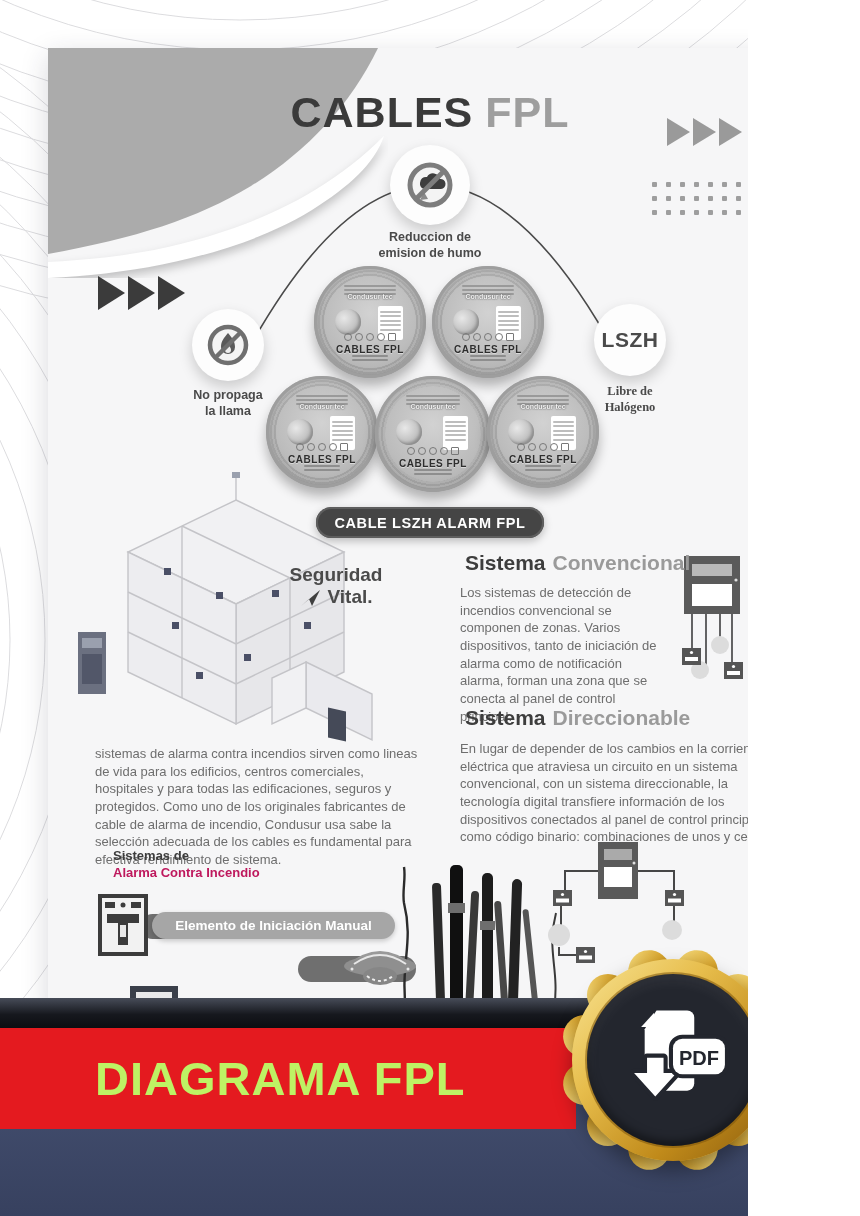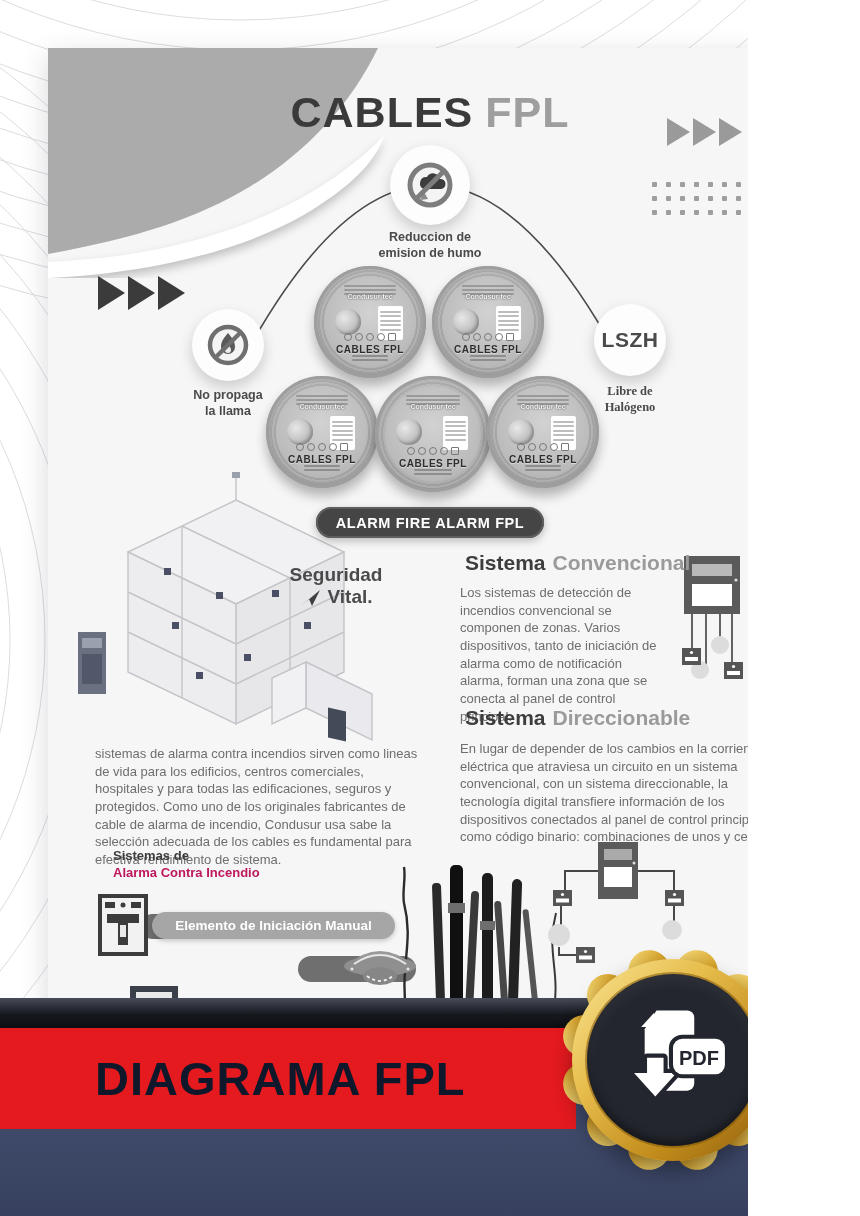--- a/index.html
+++ b/index.html
@@ -73,21 +73,21 @@
      justify-content:center;color:#fff;font-size:13.5px;font-weight:800;box-shadow:0 2px 5px rgba(0,0,0,.2);}
   .el-dark{position:absolute;background:#6f6f6f;border-radius:14px;z-index:4;}
   .partial-sq{position:absolute;left:82px;top:938px;width:36px;height:30px;border:6px solid #3a3f4a;z-index:4;background:#e9e9ea;}
   
   .band-dark{position:absolute;left:0;top:998px;width:860px;height:30px;z-index:7;
      background:linear-gradient(to bottom,#474c58, #16181e 55%, #0c0d11);}
   .navy{position:absolute;left:0;top:1028px;width:860px;height:188px;z-index:7;
      background:linear-gradient(180deg,#485375,#37415f);}
   .red-banner{position:absolute;left:0;top:1028px;width:576px;height:101px;background:#e41a1f;z-index:8;
      display:flex;align-items:center;}
-  .footer-title{margin-left:95px;color:#0f172a;font-size:47px;font-weight:800;letter-spacing:1px;}
+  .footer-title{margin-left:95px;color:#bef264;font-size:47px;font-weight:800;letter-spacing:1px;}
   
   .badge{position:absolute;left:561px;top:948px;width:224px;height:224px;z-index:9;cursor:pointer;}
   .bump{position:absolute;left:50%;top:50%;width:42px;height:42px;margin:-21px;border-radius:50%;
      background:linear-gradient(135deg,#f6dd80,#d8a52e 55%,#8f650e);}
   .gold-disc{position:absolute;inset:11px;border-radius:50%;
      background:linear-gradient(135deg,#f9e698 0%,#e7bd4c 35%,#c08a1a 70%,#8a5c0e 100%);
      box-shadow:0 10px 20px rgba(0,0,0,.35);}
   .dark-disc{position:absolute;inset:26px;border-radius:50%;background:#23262e;
      box-shadow:inset 0 6px 14px rgba(255,255,255,.07), inset 0 -4px 10px rgba(0,0,0,.5), 0 0 0 2px rgba(125,86,12,.55);}
   .pdf-svg{position:absolute;left:50%;top:50%;transform:translate(-50%,-52%);}
@@ -365,21 +365,21 @@
             <i></i>
           </div>
       <div class="sp-label">CABLES FPL</div>
           <div class="sp-sub">
             <i></i>
             <i></i>
           </div>
         </div>
   </div>
 
-  <div class="fa-pill">ALARM FIRE ALARM FPL</div>
+  <div class="fa-pill">CABLE LSZH ALARM FPL</div>
 
   <svg class="abs" style="left:28px;top:424px;z-index:3;" width="310" height="300" viewBox="0 0 310 300">
     <g stroke="#c4c4c8" stroke-width="1.4" fill="none">
       <line x1="160" y1="28" x2="160" y2="2"></line>
           <rect x="156" y="0" width="8" height="6" fill="#9aa0ae" stroke="none"></rect>
       <polygon points="160,28 268,80 160,132 52,80" fill="#f1f1f3"></polygon>
       <polygon points="268,80 268,200 160,252 160,132" fill="#e7e7ea"></polygon>
       <polygon points="52,80 52,200 160,252 160,132" fill="#ededf0"></polygon>
       <line x1="52" y1="120" x2="160" y2="172"></line>
           <line x1="160" y1="172" x2="268" y2="120"></line>

